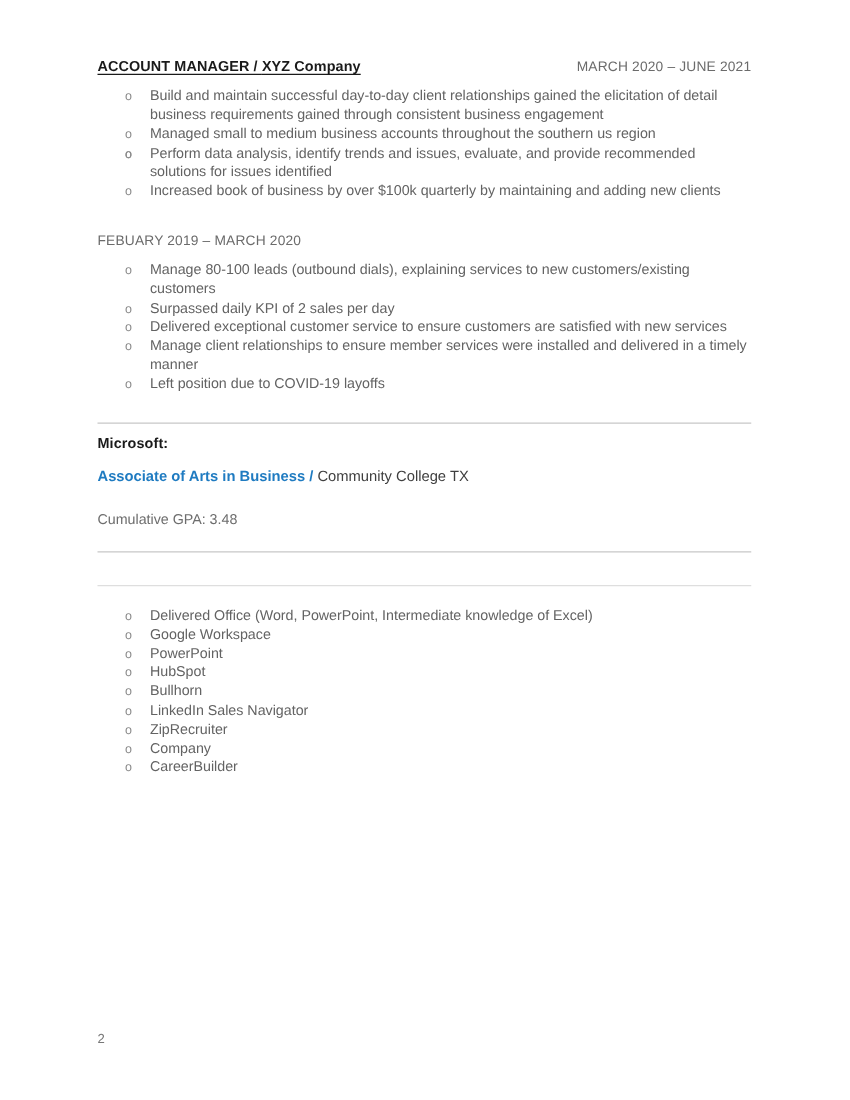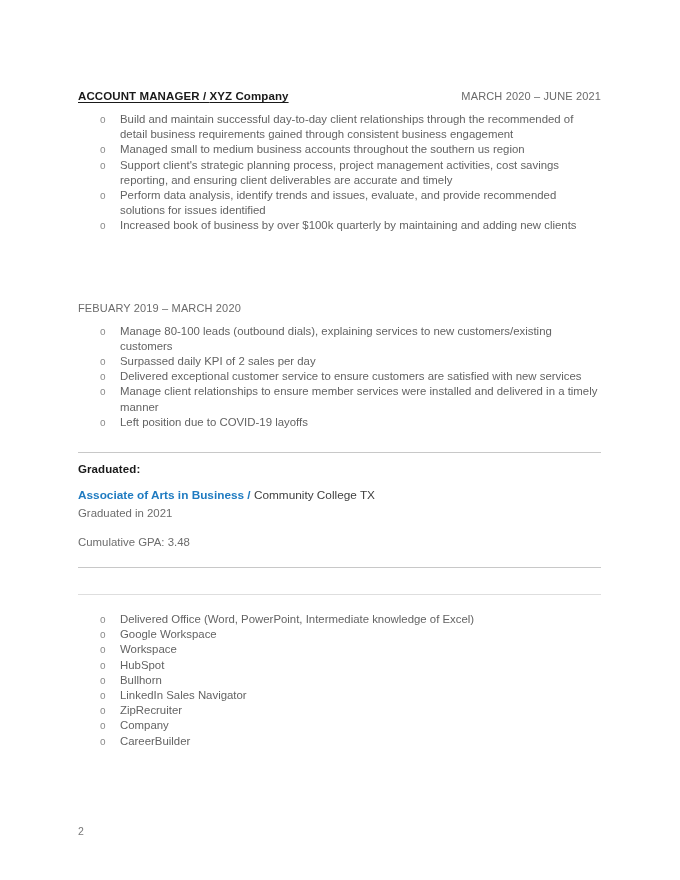--- a/index.html
+++ b/index.html
@@ -28,21 +28,20 @@
     top: 48px;
     width: 523px;
   }
 
   
   .job-header {
     display: flex;
     align-items: baseline;
     justify-content: space-between;
     width: 100%;
-    margin-top: 42px;
   }
   .job-title {
     font-size: 11.5px;
     font-weight: bold;
     color: #1a1a1a;
     letter-spacing: 0.1px;
     text-decoration: underline;
     text-underline-offset: 2px;
     white-space: nowrap;
   }
@@ -130,23 +129,23 @@
 
 <div class="page">
   <div class="content">
 
     <div class="job-header">
       <div class="job-title"><span>ACCOUNT MANAGER / </span><span class="company-part">XYZ Company</span></div>
       <div class="job-dates">MARCH 2020 – JUNE 2021</div>
     </div>
 
     <ul class="bullets">
-      <li><span class="marker">o</span><span>Build and maintain successful day-to-day client relationships through the recommended of detail business requirements gained through consistent business engagement</span></li>
+      <li><span class="marker">o</span><span>Build and maintain successful day-to-day client relationships gained the elicitation of detail business requirements gained through consistent business engagement</span></li>
       <li><span class="marker">o</span><span>Managed small to medium business accounts throughout the southern us region</span></li>
-      <li><span class="marker">o</span><span>Support client's strategic planning process, project management activities, cost savings reporting, and ensuring client deliverables are accurate and timely</span></li>
+      <li><span class="marker">o</span></li>
       <li><span class="marker">o</span><span>Perform data analysis, identify trends and issues, evaluate, and provide recommended solutions for issues identified</span></li>
       <li><span class="marker">o</span><span>Increased book of business by over $100k quarterly by maintaining and adding new clients</span></li>
     </ul>
 
     <div class="spacer-sections"></div>
 
     <div class="job-header">
       <div class="job-dates">FEBUARY 2019 – MARCH 2020</div>
     </div>
 
@@ -155,45 +154,44 @@
       <li><span class="marker">o</span><span>Surpassed daily KPI of 2 sales per day</span></li>
       <li><span class="marker">o</span><span>Delivered exceptional customer service to ensure customers are satisfied with new services</span></li>
       <li><span class="marker">o</span><span>Manage client relationships to ensure member services were installed and delivered in a timely manner</span></li>
       <li><span class="marker">o</span><span>Left position due to COVID-19 layoffs</span></li>
     </ul>
 
     <div style="height:22px"></div>
     <div class="divider"></div>
     <div style="height:10px"></div>
 
-    <div class="section-heading">Graduated:</div>
+    <div class="section-heading">Microsoft:</div>
 
     <div style="height:13px"></div>
 
     <div class="edu-line"><span class="edu-link">Associate of Arts in Business /</span><span class="edu-school"> Community College TX</span></div>
 
     <div style="height:5px"></div>
-    <div class="edu-sub">Graduated in 2021</div>
 
     <div style="height:17px"></div>
     <div class="edu-sub">Cumulative GPA: 3.48</div>
 
     <div style="height:19px"></div>
     <div class="divider"></div>
     <div style="height:10px"></div>
 
 
     <div style="height:16px"></div>
     <div class="divider light"></div>
     <div style="height:7px"></div>
 
     <ul class="bullets">
       <li><span class="marker">o</span><span>Delivered Office (Word, PowerPoint, Intermediate knowledge of Excel)</span></li>
       <li><span class="marker">o</span><span>Google Workspace</span></li>
-      <li><span class="marker">o</span><span>Workspace</span></li>
+      <li><span class="marker">o</span><span>PowerPoint</span></li>
       <li><span class="marker">o</span><span>HubSpot</span></li>
       <li><span class="marker">o</span><span>Bullhorn</span></li>
       <li><span class="marker">o</span><span>LinkedIn Sales Navigator</span></li>
       <li><span class="marker">o</span><span>ZipRecruiter</span></li>
       <li><span class="marker">o</span><span>Company</span></li>
       <li><span class="marker">o</span><span>CareerBuilder</span></li>
     </ul>
 
   </div>
 

